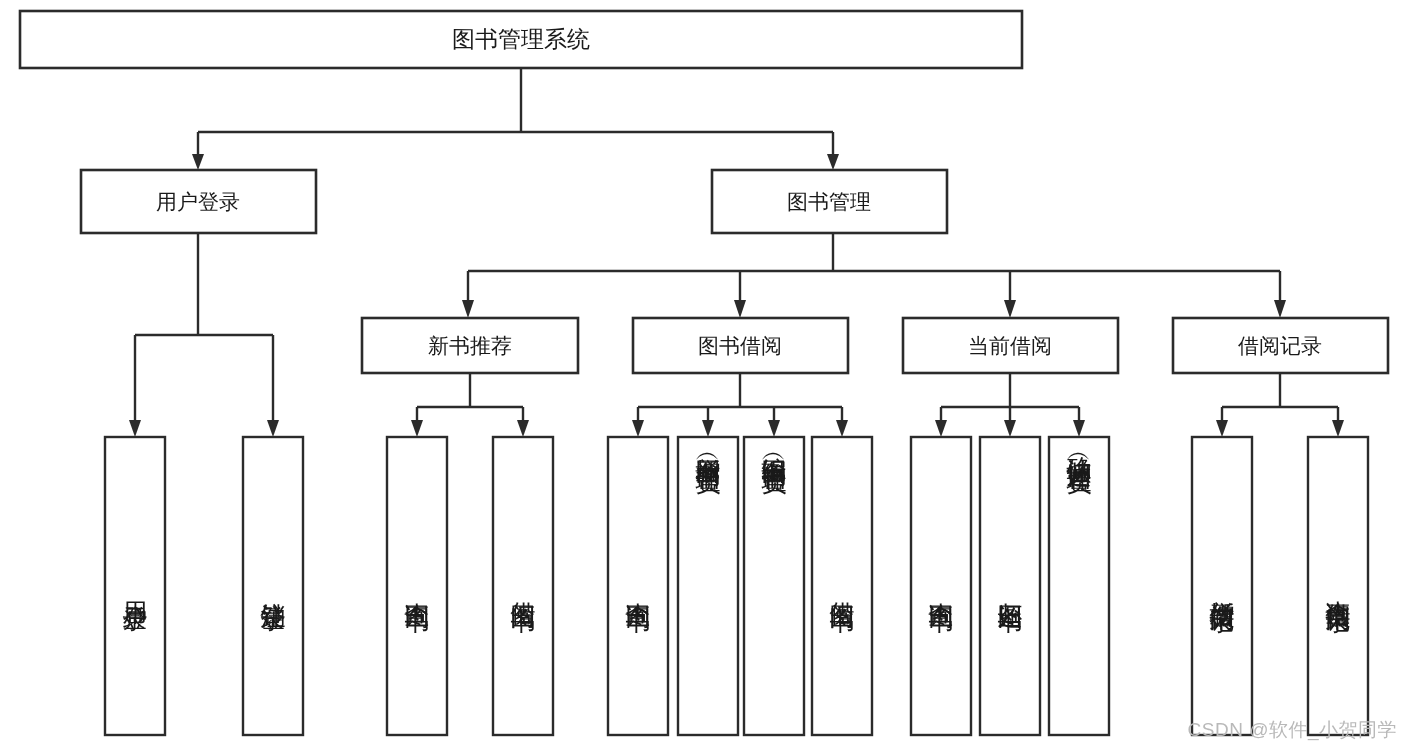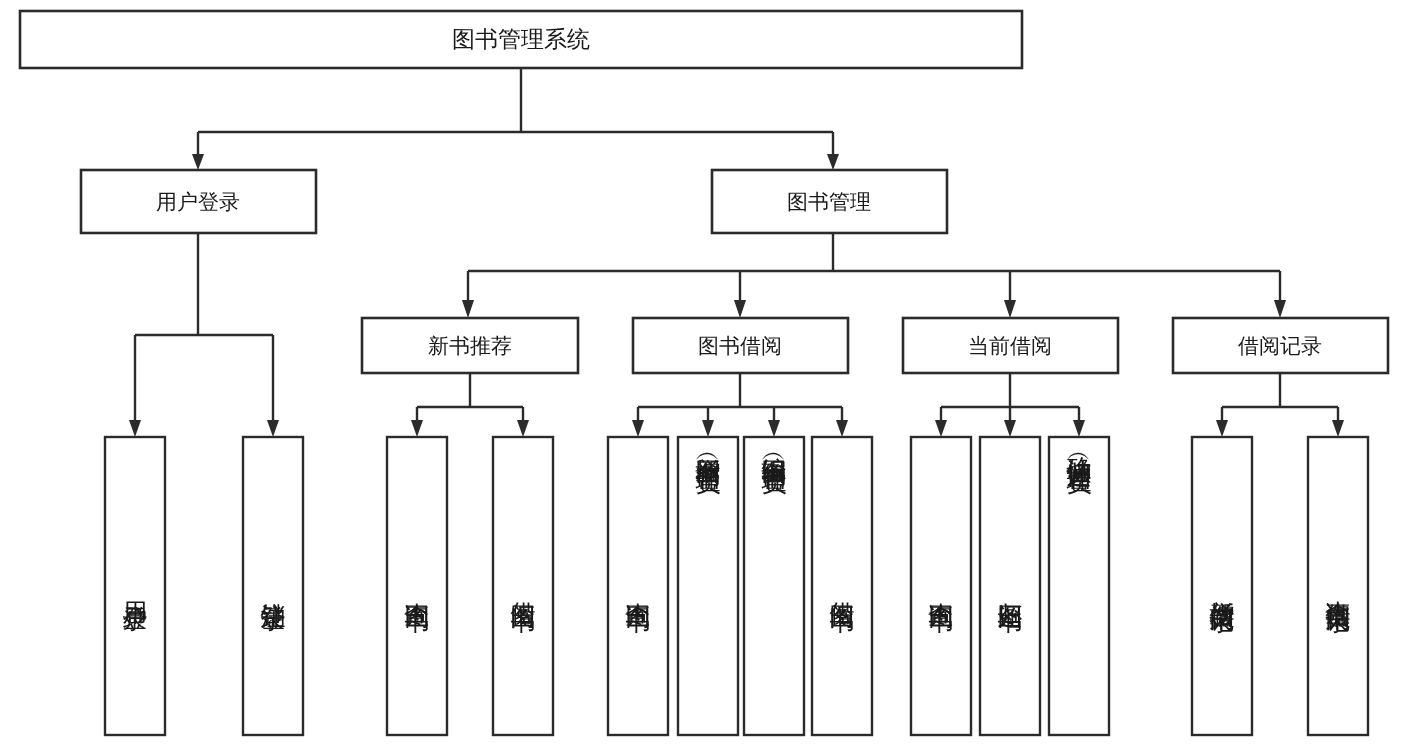--- a/index.html
+++ b/index.html
@@ -263,14 +263,15 @@
     <span class="leaf-label">确认归还（管理员）</span>
   </div>
 
   <div class="leaf-label-wrap" style="left:1192px; top:437px; width:60px; height:298px;">
     <span class="leaf-label">新增借阅记录</span>
   </div>
   <div class="leaf-label-wrap" style="left:1308px; top:437px; width:60px; height:298px;">
     <span class="leaf-label">查询借阅记录</span>
   </div>
 
+  <div class="watermark">CSDN @软件_小贺同学</div>
 
 </div>
 
 </body></html>

